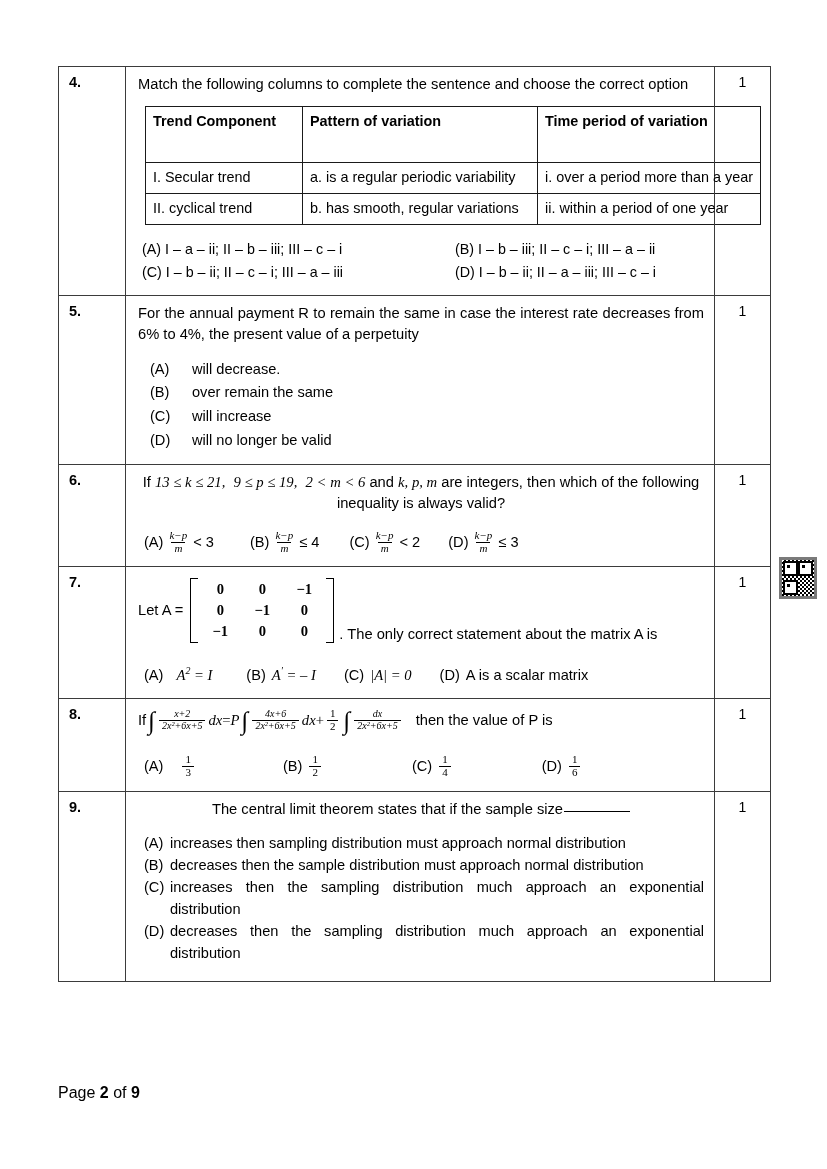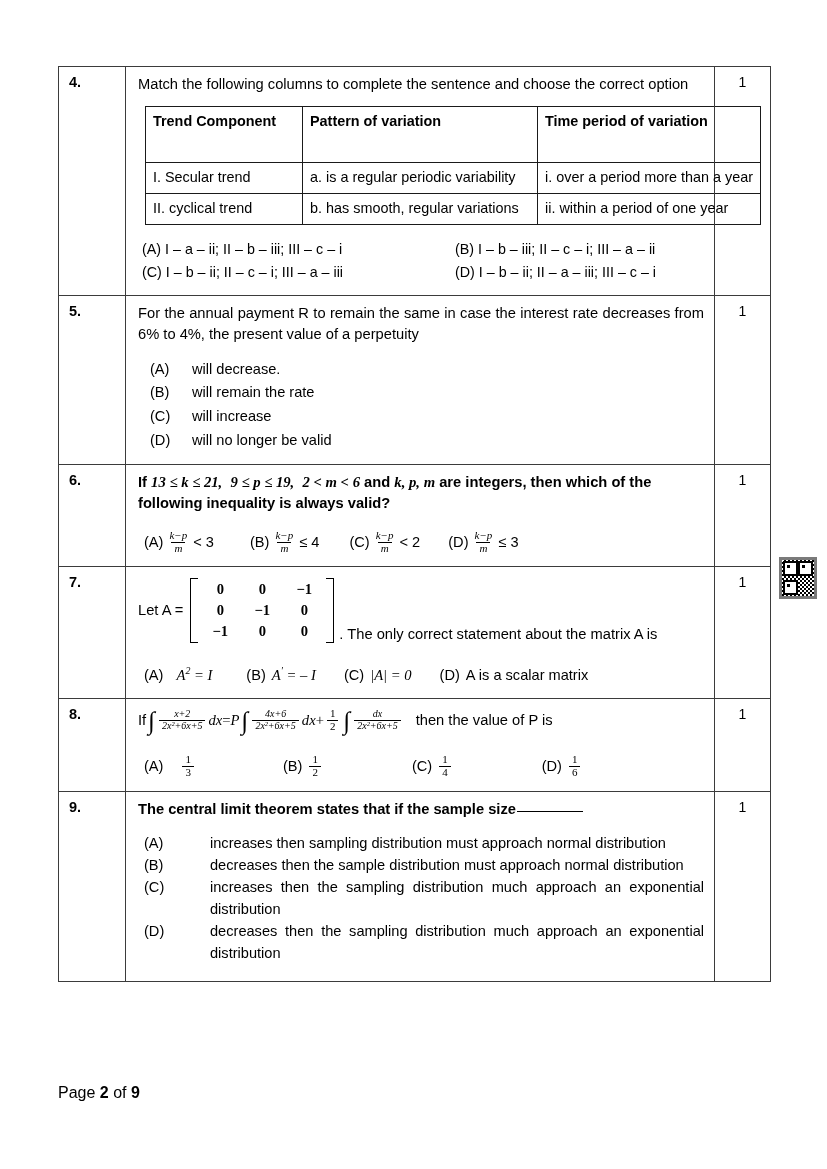--- a/index.html
+++ b/index.html
@@ -51,21 +51,21 @@
     text-align: center;
     padding: 7px 0 0 0;
     line-height: 1.2;
   }
   .qbody {
     padding: 7px 10px 12px 12px;
     font-size: 14.7px;
     line-height: 1.42;
   }
   .qtext { text-align: justify; }
-  .qtext-nj { text-align: left; font-weight: bold; }
+  .qtext-nj { text-align: center; }
 
   
   .inner-wrap { margin: 11px 0 0 7px; }
   .inner {
     border-collapse: collapse;
     table-layout: fixed;
     width: 570px;
   }
   .inner td, .inner th {
     border: 1px solid #1a1a1a;
@@ -95,21 +95,21 @@
   .opts-stack {
     margin-top: 13px;
     padding-left: 12px;
     font-size: 14.6px;
     line-height: 1.62;
   }
   .opt-row { display: flex; }
   .opt-lbl { width: 42px; flex: none; }
   .opt-lbl-narrow { width: 26px; flex: none; }
   .opt-txt { flex: 1; }
-  .opts-justify .opt-txt { text-align: justify; margin-left: 40px; }
+  .opts-justify .opt-txt { text-align: justify; }
 
   .opts-inline {
     margin-top: 16px;
     padding-left: 6px;
     display: flex;
     align-items: center;
     font-size: 14.6px;
   }
   .opts-inline > span { display: inline-flex; align-items: center; }
 
@@ -297,21 +297,21 @@
         <td class="col-body">
           <div class="qbody">
             <div class="qtext">For the annual payment R to remain the same in case the interest rate decreases from 6% to 4%, the present value of a perpetuity</div>
             <div class="opts-stack">
               <div class="opt-row">
                 <span class="opt-lbl">(A)</span>
                 <span class="opt-txt">will decrease.</span>
               </div>
               <div class="opt-row">
                 <span class="opt-lbl">(B)</span>
-                <span class="opt-txt">will remain the rate</span>
+                <span class="opt-txt">over remain the same</span>
               </div>
               <div class="opt-row">
                 <span class="opt-lbl">(C)</span>
                 <span class="opt-txt">will increase</span>
               </div>
               <div class="opt-row">
                 <span class="opt-lbl">(D)</span>
                 <span class="opt-txt">will no longer be valid</span>
               </div>
             </div>

